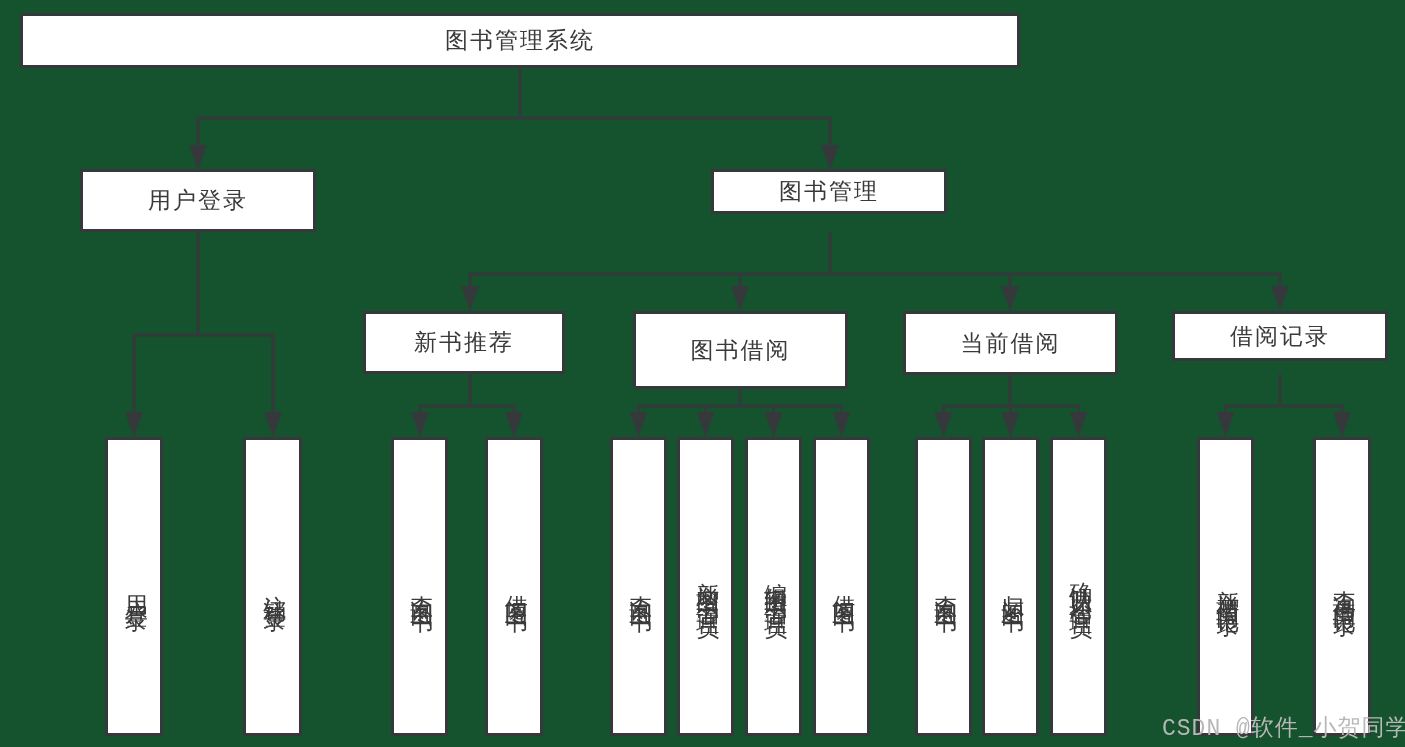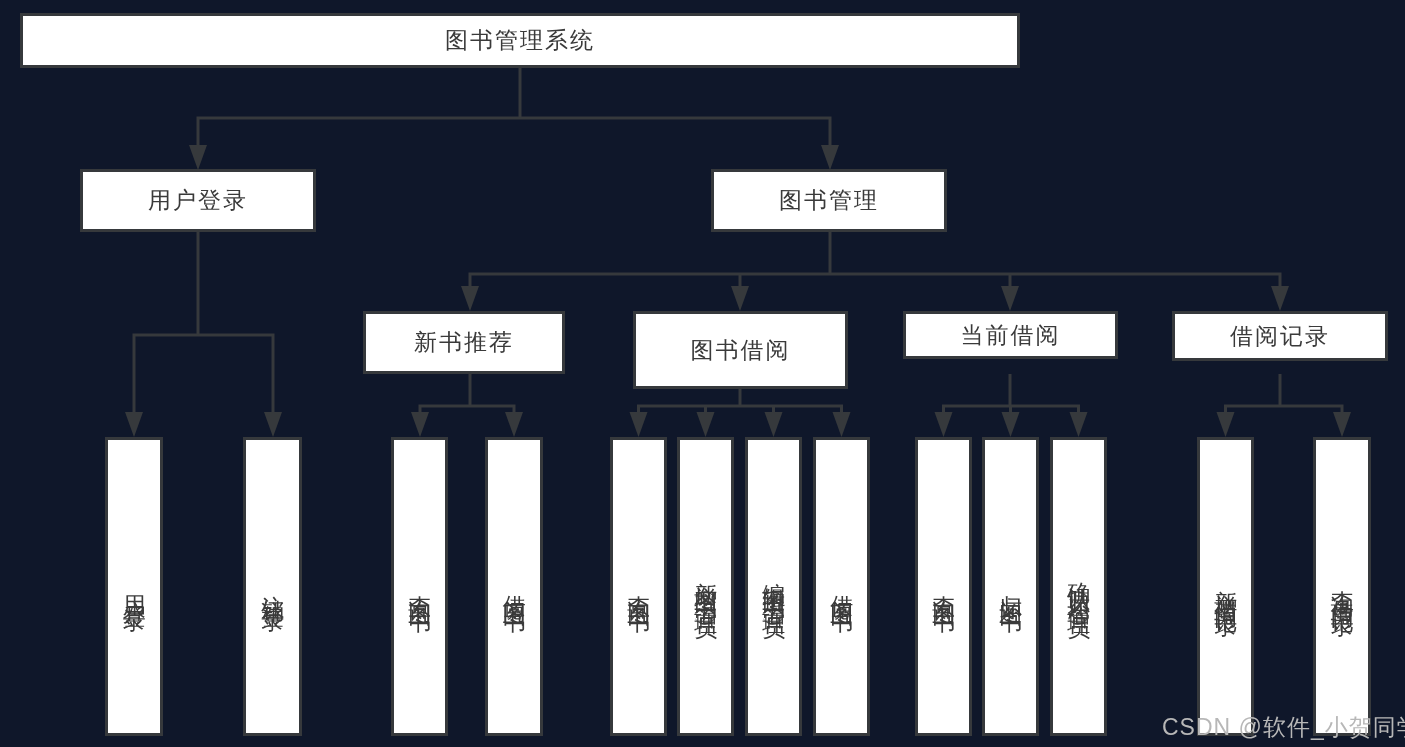--- a/index.html
+++ b/index.html
@@ -1,20 +1,20 @@
 <!DOCTYPE html>
 <html><head>
 <meta charset="utf-8">
 <style>
   html,body{margin:0;padding:0;background:#ffffff;}
   .canvas{
     position:relative;
     width:1405px;height:747px;
-    background:#0f172a;
-    font-family:Liberation Sans, sans-serif;
+    background:#14532d;
+    font-family:Liberation Mono, monospace;
     overflow:hidden;
   }
   .connectors{position:absolute;left:0;top:0;width:1405px;height:747px;}
   .node{
     position:absolute;
     box-sizing:border-box;
     border:3px solid #36393c;
     background:#ffffff;
     display:flex;align-items:center;justify-content:center;
     color:#3a3a3a;
@@ -73,25 +73,25 @@
       <polygon points="1001.5,412 1019.5,412 1010.5,437"></polygon>
       <polygon points="1069.5,412 1087.5,412 1078.5,437"></polygon>
       <polygon points="1216.5,412 1234.5,412 1225.5,437"></polygon>
       <polygon points="1333,412 1351,412 1342,437"></polygon>
     </g>
   </svg>
 
   <div class="node h-label" style="left:20px;top:13px;width:1000px;height:55px">图书管理系统</div>
 
   <div class="node h-label" style="left:80px;top:169px;width:236px;height:63px">用户登录</div>
-  <div class="node h-label" style="left:711px;top:169px;width:236px;height:63px">图书管理</div>
+  <div class="node h-label" style="left:711px;top:169px;width:236px;height:45px">图书管理</div>
 
   <div class="node h-label" style="left:363px;top:311px;width:202px;height:63px">新书推荐</div>
   <div class="node h-label" style="left:633px;top:311px;width:215px;height:78px">图书借阅</div>
-  <div class="node h-label" style="left:903px;top:311px;width:215px;height:48px">当前借阅</div>
+  <div class="node h-label" style="left:903px;top:311px;width:215px;height:64px">当前借阅</div>
   <div class="node h-label" style="left:1172px;top:311px;width:216px;height:50px">借阅记录</div>
 
   <div class="node v-label" style="left:105px;top:437px;width:58px;height:299px">用户登录</div>
   <div class="node v-label" style="left:243px;top:437px;width:59px;height:299px">注销登录</div>
 
   <div class="node v-label" style="left:391px;top:437px;width:57px;height:299px">查询图书</div>
   <div class="node v-label" style="left:485px;top:437px;width:58px;height:299px">借阅图书</div>
 
   <div class="node v-label" style="left:610px;top:437px;width:57px;height:299px">查询图书</div>
   <div class="node v-label" style="left:677px;top:437px;width:57px;height:299px">新增图书（管理员）</div>

